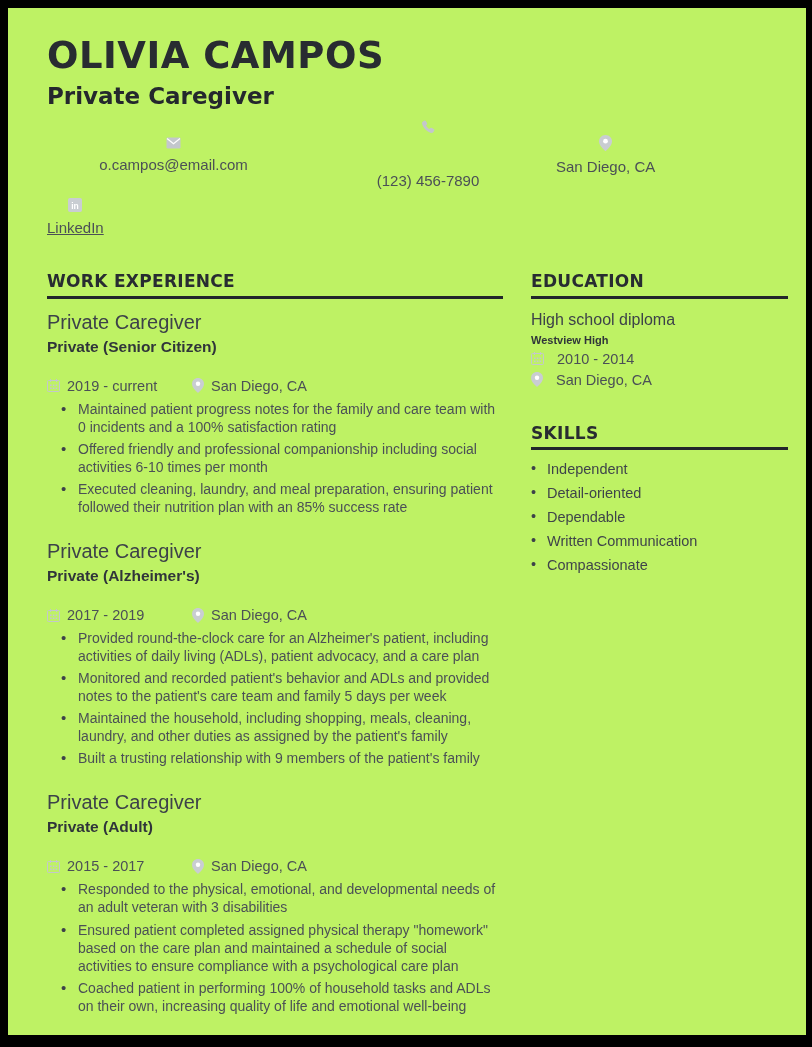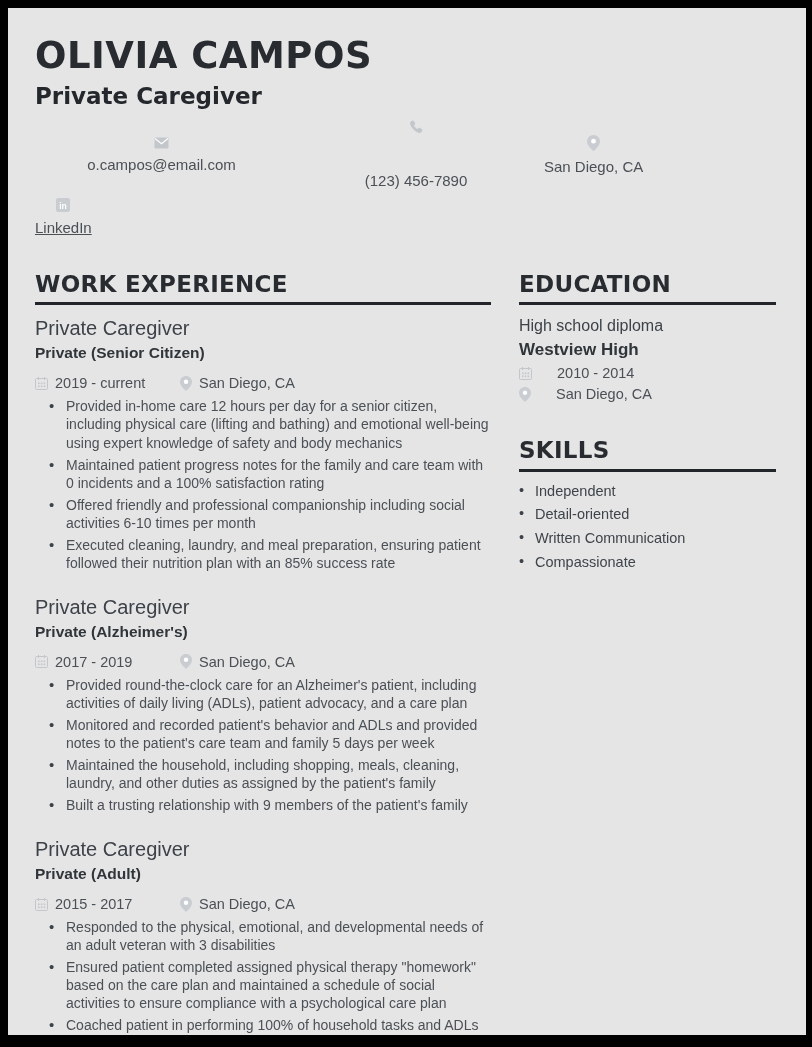--- a/index.html
+++ b/index.html
@@ -5,22 +5,22 @@
   * { margin:0; padding:0; box-sizing:border-box; }
   html,body { width:812px; height:1047px; }
   body {
     background:#000;
     position:relative;
     font-family:"Liberation Sans", sans-serif;
     -webkit-font-smoothing:antialiased;
   }
   .page {
     position:absolute; left:8px; top:8px; right:6px; bottom:12px;
-    background:#e5e5e5;
-    padding:28px 21px 20px 27px;
+    background:#bef264;
+    padding:28px 21px 20px 39px;
     overflow:hidden;
   }
   
   .name {
     font-family:"DejaVu Sans", sans-serif;
     font-weight:800; font-size:37px; letter-spacing:0.5px;
     color:#282c31; line-height:1.1;
   }
   .headline {
     font-family:"DejaVu Sans", sans-serif;
@@ -33,45 +33,45 @@
   .contact-item.c-email { width:253px; }
   .contact-item.c-phone { width:256px;gap:38px; }
   .contact-item a { color:#4b5056; text-decoration:underline; }
   .icon { flex:0 0 auto; display:inline-flex; }
   
   .columns { display:flex; margin-top:36px; gap:28px; }
   .col-left  { width:456px; flex:0 0 456px; }
   .col-right { width:257px; flex:0 0 257px; }
   .section-heading {
     font-family:"DejaVu Sans", sans-serif;
-    font-weight:800; font-size:23px; letter-spacing:0.3px;
+    font-weight:800; font-size:17px; letter-spacing:0.3px;
     color:#282c31; line-height:1.1;
     border-bottom:3px solid #22262b; padding-bottom:5px;
   }
   
   .job { margin-top:11px; margin-bottom:23px; }
   .job-title { font-size:20px; font-weight:400; color:#3d4249; line-height:1.25; }
   .job-company { font-size:15.5px; font-weight:700; color:#30353a; margin-top:3px; }
-  .meta-row { display:flex; margin-top:13px; }
+  .meta-row { display:flex; margin-top:22px; }
   .meta-item { display:flex; align-items:center; gap:7px; font-size:14.5px; color:#4b5056; }
   .meta-item.m-dates { width:145px; }
   ul.bullets { list-style:none; margin-top:6px; }
   ul.bullets li {
     position:relative; padding-left:17px; margin-left:14px; margin-bottom:4px;
     font-size:14px; line-height:1.29; color:#4b5056;
   }
   ul.bullets li::before {
     content:"•"; position:absolute; left:0; top:-1px;
     color:#3d4249; font-size:15px;
   }
   
   .edu-block { margin-top:11px; }
   .edu-degree { font-size:16px; color:#3d4249; line-height:1.3; }
-  .edu-school { font-size:17px; font-weight:700; color:#30353a; margin-top:3px; }
-  .edu-meta { display:flex; align-items:center; gap:25px; font-size:14.5px; color:#4b5056; margin-top:5px; }
+  .edu-school { font-size:11px; font-weight:700; color:#30353a; margin-top:3px; }
+  .edu-meta { display:flex; align-items:center; gap:13px; font-size:14.5px; color:#4b5056; margin-top:5px; }
   .skills-section { margin-top:36px; }
   ul.skill-list { list-style:none; margin-top:10px; }
   ul.skill-list li {
     position:relative; padding-left:16px; margin-bottom:5px;
     font-size:14.5px; color:#3f444a; line-height:1.3;
   }
   ul.skill-list li::before { content:"•"; position:absolute; left:0; top:-1px; color:#3d4249; }
 </style>
 </head>
 <body>
@@ -156,21 +156,20 @@
             <span class="icon">
               <svg width="12" height="15" viewBox="0 0 13 16">
                   <path d="M6.5 0 C2.9 0 0 2.9 0 6.4 C0 11 6.5 16 6.5 16 S13 11 13 6.4 C13 2.9 10.1 0 6.5 0 Z" fill="#c9cdd2"></path>
                   <circle cx="6.5" cy="6.2" r="2.4" fill="#ffffff"></circle>
                 </svg>
             </span>
             <span>San Diego, CA</span>
           </div>
         </div>
         <ul class="bullets">
-          <li>Provided in-home care 12 hours per day for a senior citizen, including physical care (lifting and bathing) and emotional well-being using expert knowledge of safety and body mechanics</li>
           <li>Maintained patient progress notes for the family and care team with 0 incidents and a 100% satisfaction rating</li>
           <li>Offered friendly and professional companionship including social activities 6-10 times per month</li>
           <li>Executed cleaning, laundry, and meal preparation, ensuring patient followed their nutrition plan with an 85% success rate</li>
         </ul>
       </div>
 
       <div class="job">
         <div class="job-title">Private Caregiver</div>
         <div class="job-company">Private (Alzheimer's)</div>
         <div class="meta-row">
@@ -285,20 +284,21 @@
             <span>San Diego, CA</span>
           </div>
         </div>
       </div>
 
       <div class="skills-section">
         <div class="section-heading">SKILLS</div>
         <ul class="skill-list">
           <li>Independent</li>
           <li>Detail-oriented</li>
+          <li>Dependable</li>
           <li>Written Communication</li>
           <li>Compassionate</li>
         </ul>
       </div>
 
     </div>
   </div>
 </div>
 
 </body></html>

